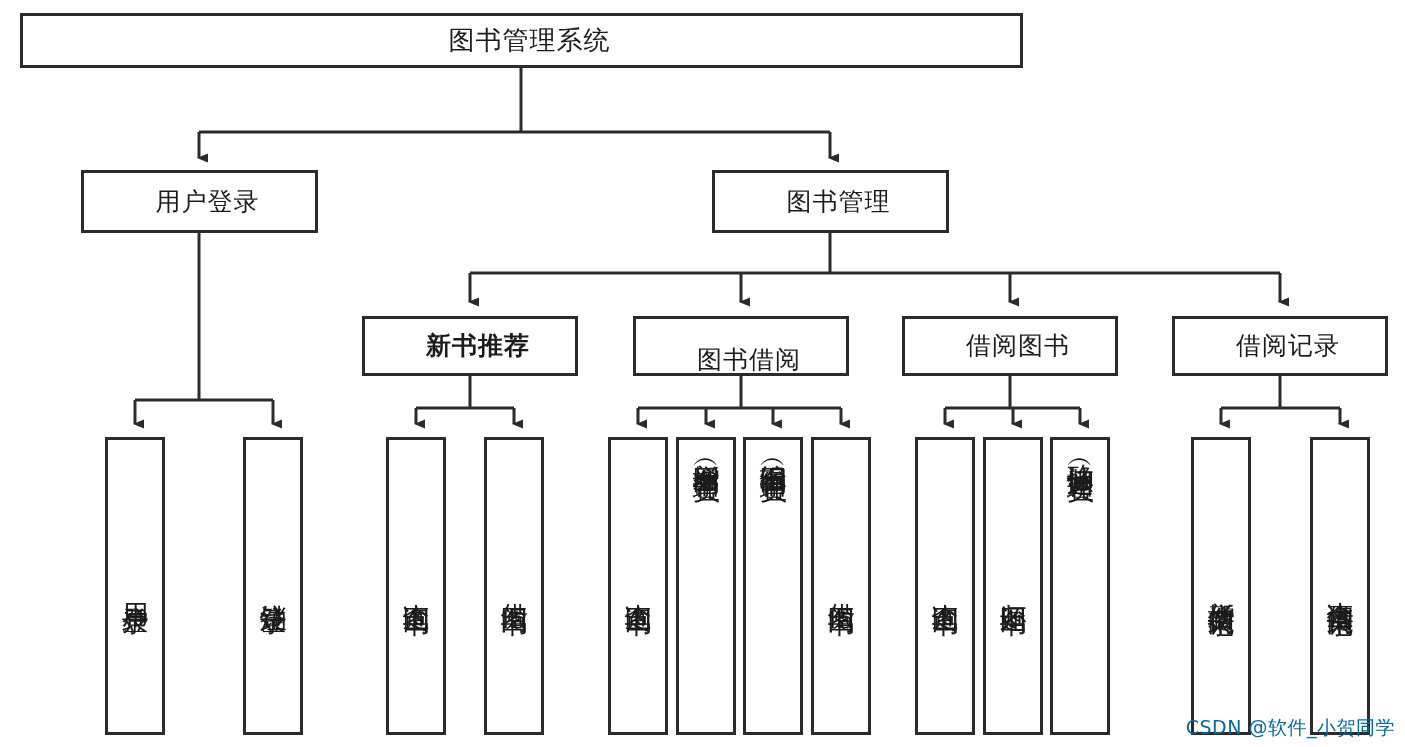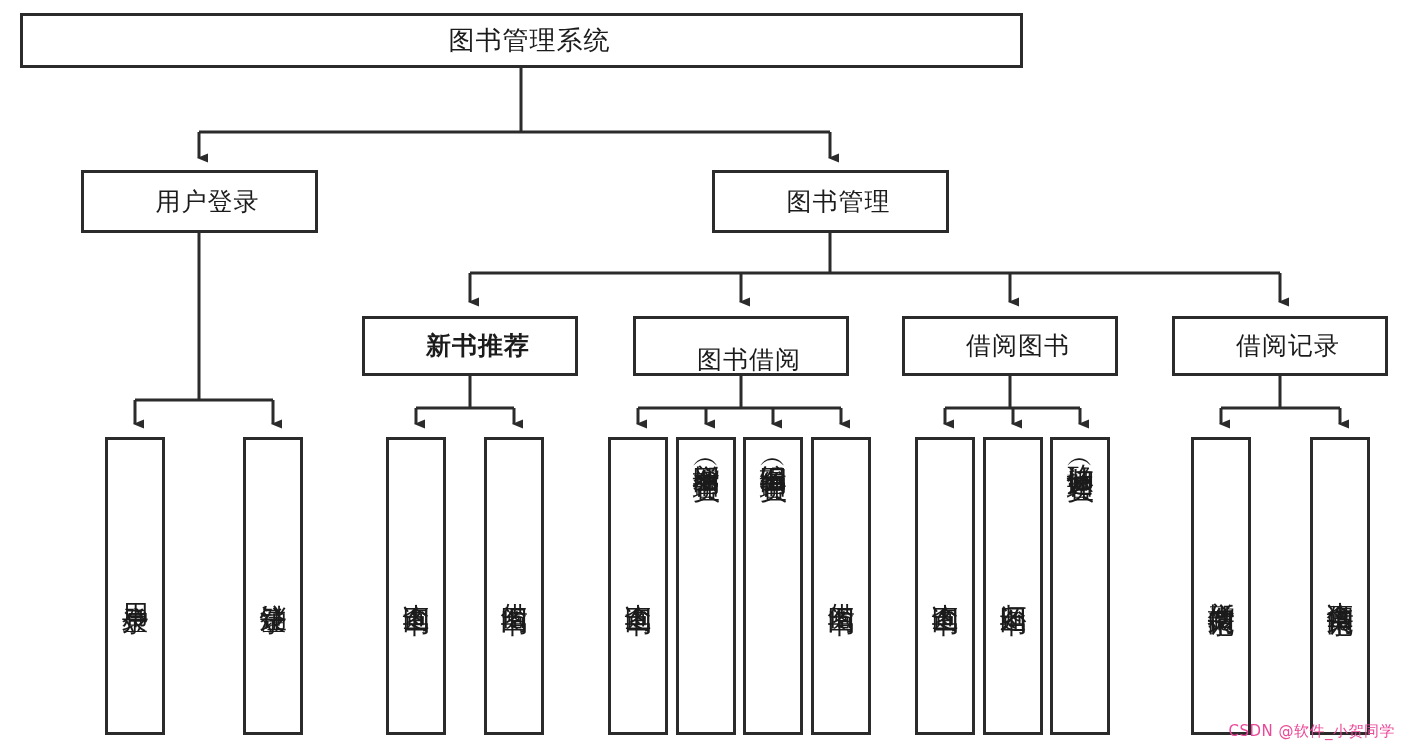--- a/index.html
+++ b/index.html
@@ -67,22 +67,22 @@
     stroke-width: 3;
     fill: none;
   }
   .arrowhead {
     fill: #2b2b2b;
   }
   .watermark {
     position: absolute;
     right: 10px;
     bottom: 6px;
-    font-size: 15px;
-    color: #ec4899;
+    font-size: 19px;
+    color: #0369a1;
     letter-spacing: 0.5px;
     white-space: nowrap;
   }
 </style>
 </head>
 <body>
 
 <div id="canvas">
 
   <svg class="wires" viewBox="0 0 1405 747">

